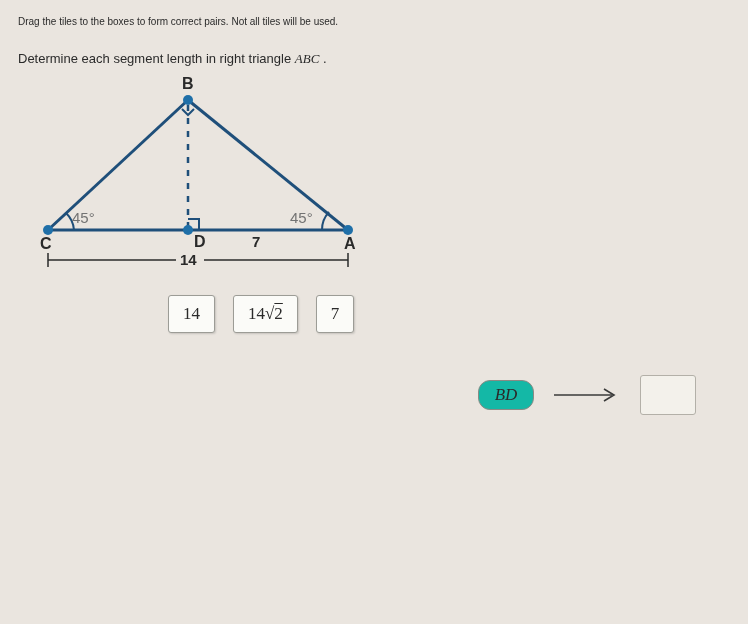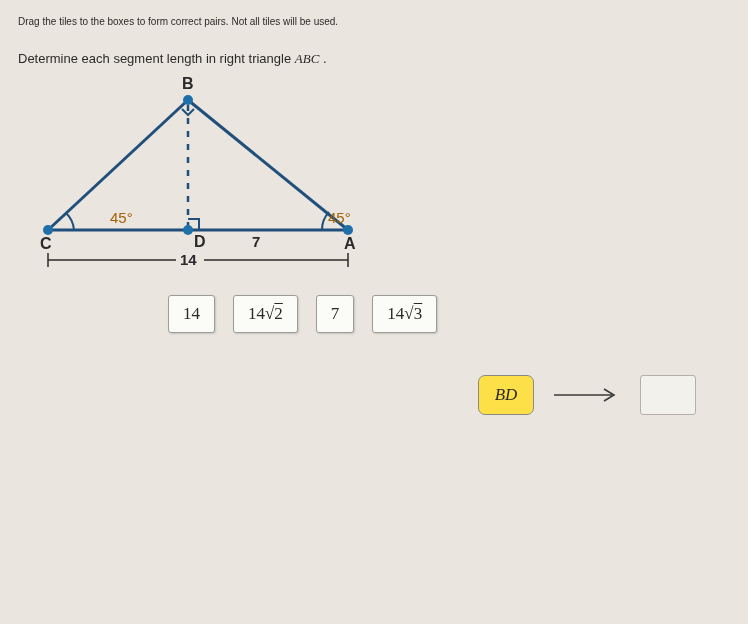--- a/index.html
+++ b/index.html
@@ -12,21 +12,21 @@
     overflow: hidden;
   }
   .page { padding: 16px 18px; position: relative; width: 748px; height: 624px; }
   .line1 { font-size: 10px; margin-bottom: 24px; }
   .line2 { font-size: 13px; margin-bottom: 8px; }
   .italic { font-style: italic; font-family: "Times New Roman", serif; }
   .diagram-zone { position: relative; width: 370px; height: 200px; margin-top: 6px; }
   .diagram-zone svg { position: absolute; top: 0; left: 0; }
   .vlabel { position: absolute; font-weight: bold; font-size: 16px; color: #2a2a2a; }
   .nlabel { position: absolute; font-size: 15px; color: #2a2a2a; font-weight: bold; }
-  .angle-label { position: absolute; font-size: 15px; color: #a16207; margin-left: 38px; }
+  .angle-label { position: absolute; font-size: 15px; color: #737373; }
 
   .tiles-row {
     margin-top: 20px;
     display: flex;
     gap: 18px;
     padding-left: 150px;
   }
   .tile {
     background: #fbfbf8;
     border: 1px solid #9c9c96;
@@ -43,24 +43,24 @@
     margin-top: 42px;
     padding-left: 460px;
   }
   .pair-row {
     display: flex;
     align-items: center;
     gap: 18px;
     margin-bottom: 18px;
   }
   .label-box {
-    background: #fde047;
+    background: #14b8a6;
     border: 1px solid #8a8a84;
-    border-radius: 7px;
-    width: 56px; height: 40px;
+    border-radius: 12px;
+    width: 56px; height: 30px;
     display: flex; align-items: center; justify-content: center;
     font-family: "Times New Roman", serif;
     font-style: italic;
     font-size: 17px;
   }
   .drop-box {
     background: #f3f1eb;
     border: 1px solid #b3b0a8;
     border-radius: 3px;
     width: 56px; height: 40px;
@@ -113,23 +113,20 @@
     <div class="nlabel" style="left:234px; top:158px;">7</div>
     <div class="nlabel" style="left:162px; top:176px;">14</div>
   </div>
 
   <div class="tiles-row">
     <div class="tile">14</div>
     <div class="tile">
       <span>14</span><span class="radical">√</span><span style="text-decoration:overline;">2</span>
     </div>
     <div class="tile">7</div>
-    <div class="tile">
-      <span>14</span><span class="radical">√</span><span style="text-decoration:overline;">3</span>
-    </div>
   </div>
 
   <div class="pairs">
     <div class="pair-row">
       <div class="label-box">BD</div>
       <svg class="arrow-svg" viewBox="0 0 70 14">
         <line x1="2" y1="7" x2="60" y2="7" stroke="#3a3a3a" stroke-width="1.6"></line>
         <polyline points="52,1 62,7 52,13" fill="none" stroke="#3a3a3a" stroke-width="1.6"></polyline>
       </svg>
       <div class="drop-box"></div>

